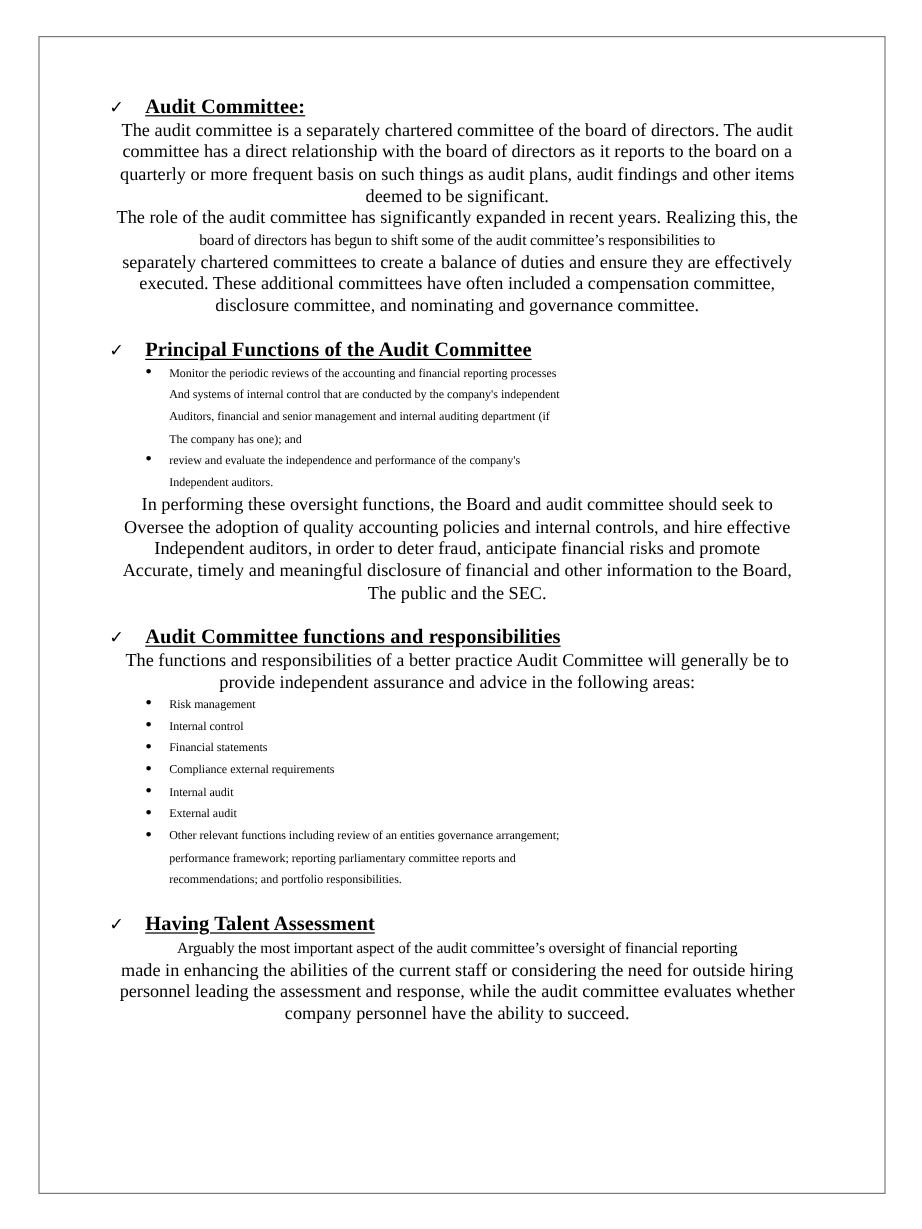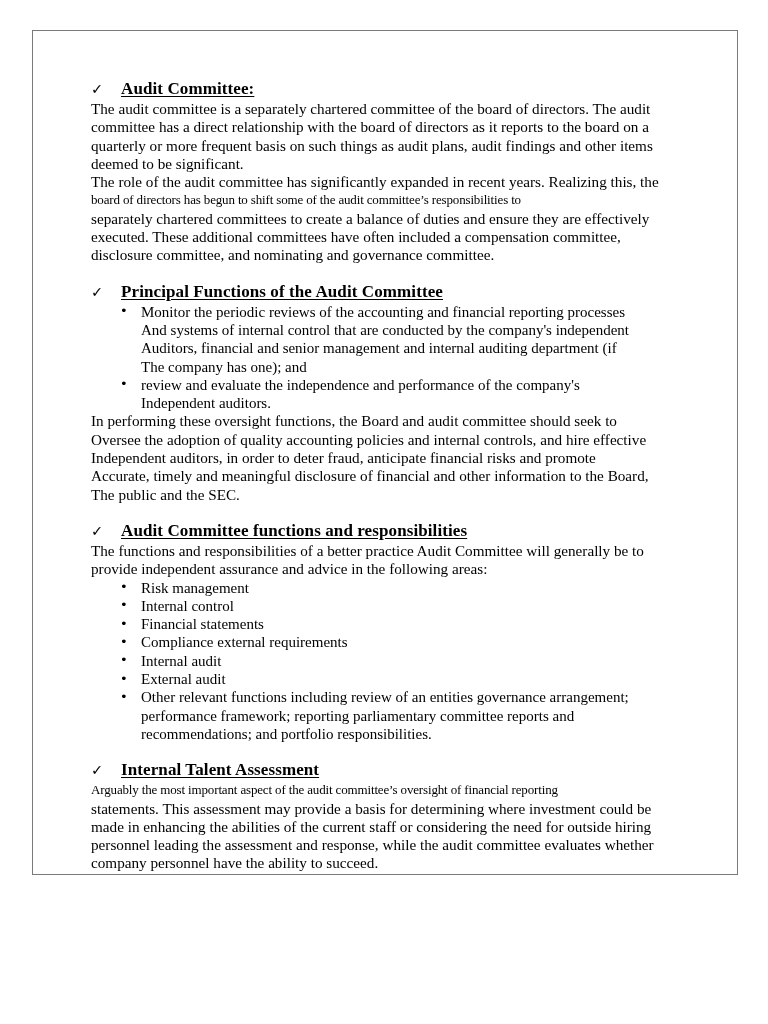--- a/index.html
+++ b/index.html
@@ -13,21 +13,21 @@
     font-family: "Liberation Serif", "DejaVu Serif", serif;
     color: #000000;
     overflow: hidden;
   }
 
   #page {
     position: absolute;
     left: 32px;
     top: 30px;
     width: 706px;
-    height: 845px;
+    height: 965px;
     border: 1px solid #7a7a7a;
     box-sizing: border-box;
     background: #ffffff;
   }
 
   #content {
     position: absolute;
     left: 58px;
     top: 48px;
     width: 580px;
@@ -56,41 +56,41 @@
     text-underline-offset: 2px;
     letter-spacing: 0.1px;
   }
 
   
   .para {
     font-size: 15.2px;
     line-height: 18.3px;
     margin: 0;
     padding: 0;
-    text-align: left;
+    text-align: center;
   }
   .para .ln { display: block; white-space: nowrap; }
 
   
   .alt {
     font-family: Liberation Serif, serif;
     font-size: 13px;
     letter-spacing: -0.15px;
   }
 
   
   .blist {
     list-style: none;
     margin: 0;
     padding: 0;
   }
   .blist > li {
     position: relative;
     padding-left: 50px;
-    font-size: 15px;
+    font-size: 10px;
     line-height: 18.3px;
   }
   .blist > li::before {
     content: "\2022";
     position: absolute;
     left: 29px;
     top: -0.5px;
     font-family: "DejaVu Sans", sans-serif;
     font-size: 13px;
   }
@@ -183,25 +183,24 @@
           <span class="ln">performance framework; reporting parliamentary committee reports and</span>
           <span class="ln">recommendations; and portfolio responsibilities.</span>
         </li>
       </ul>
     </div>
 
     <div class="gap-lg"></div>
 
     <div>
       <div class="section-head">
-        <span class="tick">✓</span><span class="head-text">Internal Talent Assessment</span>
+        <span class="tick">✓</span><span class="head-text">Having Talent Assessment</span>
       </div>
       <p class="para">
         <span class="ln alt">Arguably the most important aspect of the audit committee’s oversight of financial reporting</span>
-        <span class="ln">statements. This assessment may provide a basis for determining where investment could be</span>
         <span class="ln">made in enhancing the abilities of the current staff or considering the need for outside hiring</span>
         <span class="ln">personnel leading the assessment and response, while the audit committee evaluates whether</span>
         <span class="ln">company personnel have the ability to succeed.</span>
       </p>
     </div>
 
   </div>
 </div>
 
 </body></html>

